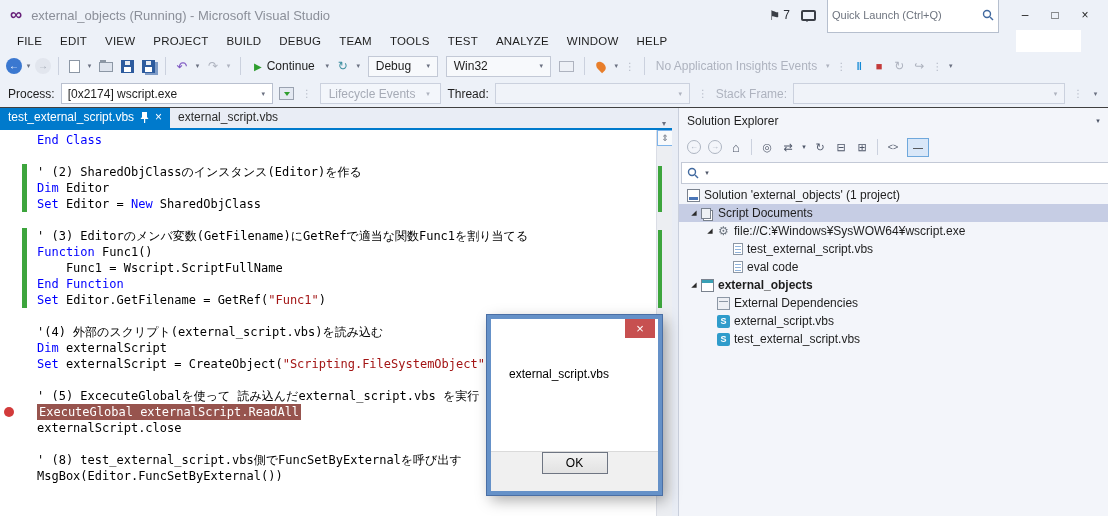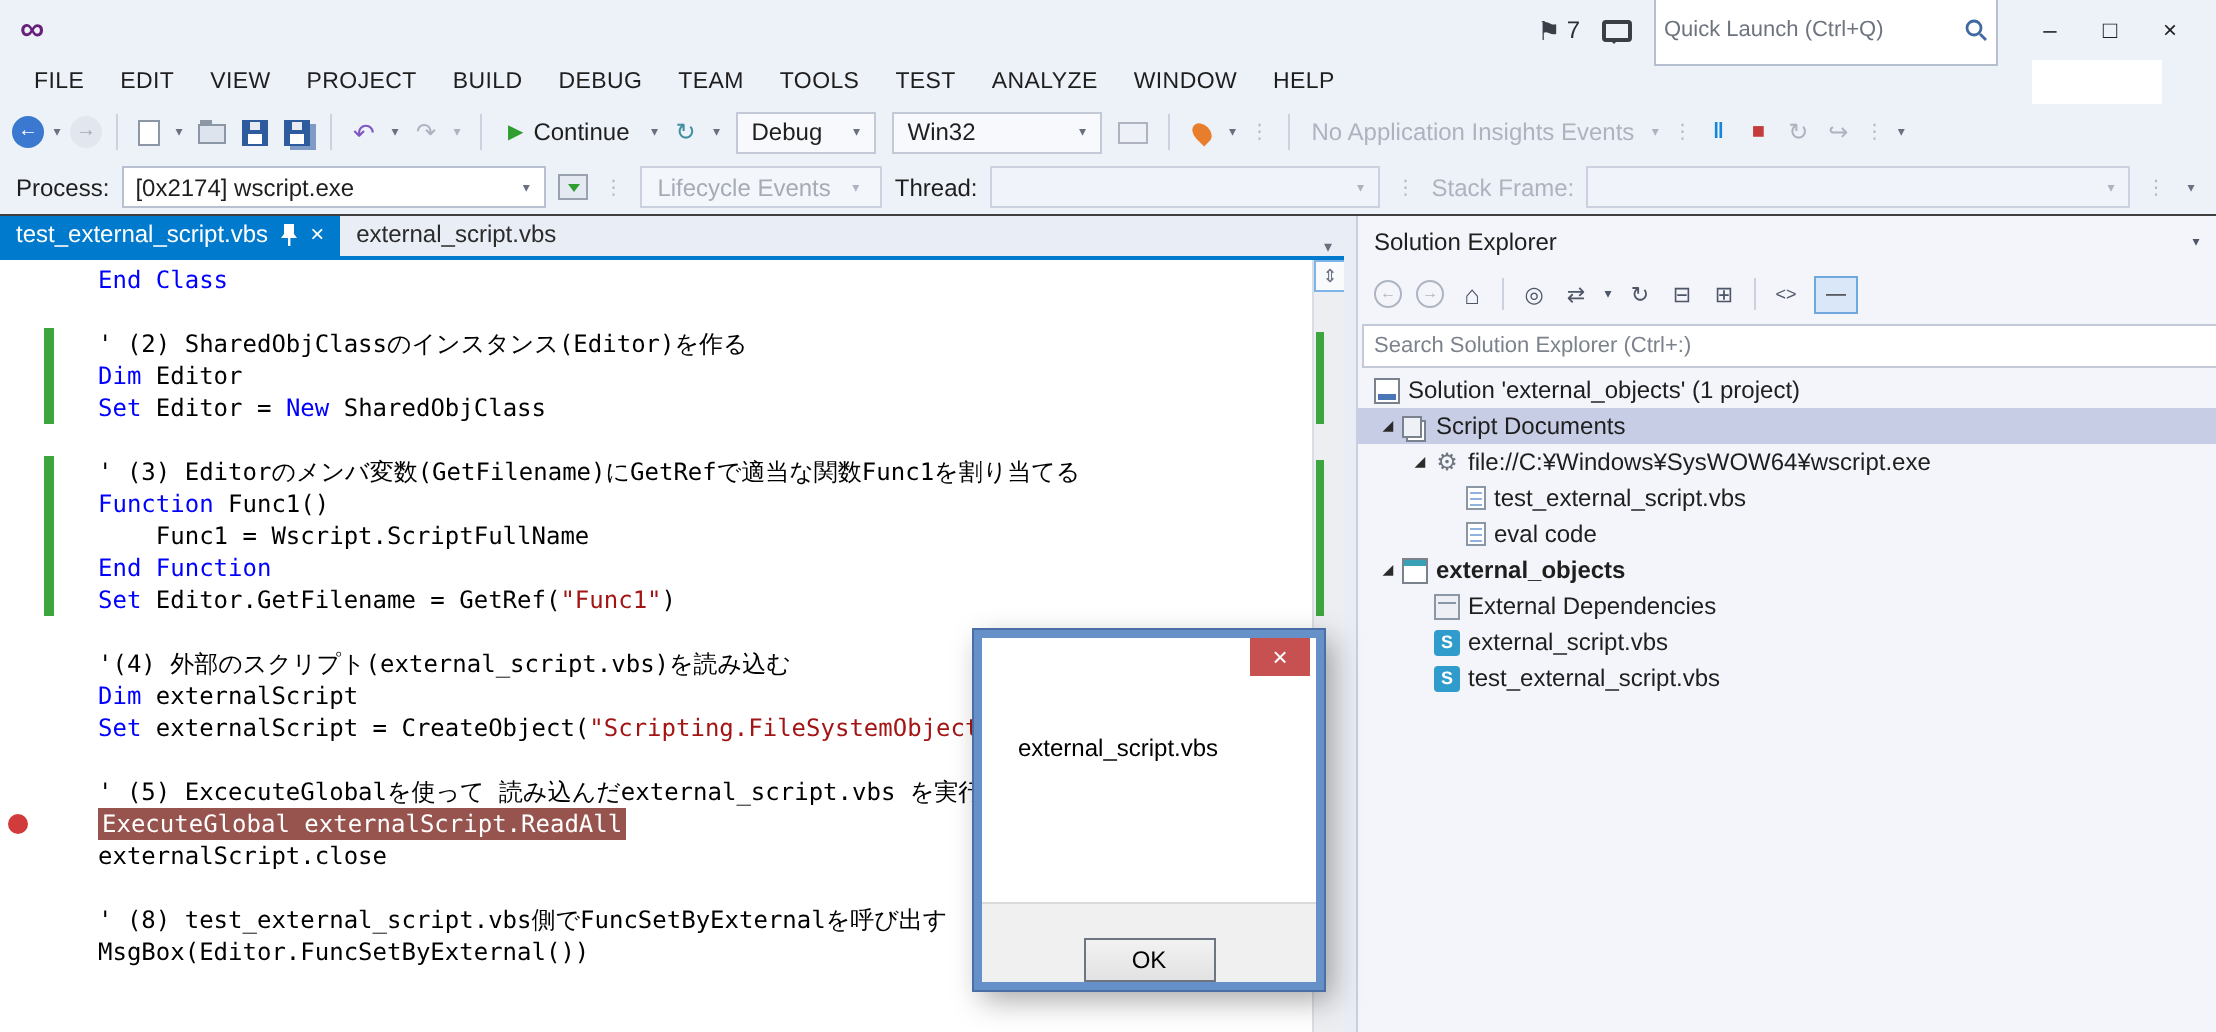--- a/index.html
+++ b/index.html
@@ -78,35 +78,35 @@
   .tab-overflow{margin-left:auto;font-size:8px;color:#6A7080;padding:0 6px}
 
   
   .editor-area{position:absolute;top:130px;left:0;width:672px;bottom:0;background:#fff;overflow:hidden;z-index:1}
   .code-area{position:absolute;inset:0;right:16px;padding-top:2px;overflow:hidden}
   .code-line{display:flex;align-items:center;height:16px}
   .bp-margin{width:22px;height:16px;flex:0 0 auto;position:relative}
   .bp-dot{position:absolute;left:4px;top:3px;width:10px;height:10px;border-radius:50%;background:#D23B3B}
   .change-bar{width:5px;height:16px;flex:0 0 auto}
   .change-bar.changed{background:#3DA53D}
-  .code-text{white-space:pre;font:12px/16px "DejaVu Sans Mono",monospace;margin-left:22px}
+  .code-text{white-space:pre;font:12px/16px "DejaVu Sans Mono",monospace;margin-left:10px}
   .tok-kw{color:#0000FF}.tok-id{color:#000}.tok-cm{color:#000000}.tok-str{color:#A31515}
   .hl-line{background:#97544E;padding:0 2px}
   .hl-line span{color:#fff !important}
   .v-scrollbar{position:absolute;top:0;right:0;bottom:0;width:16px;background:#ECEEF2;border-left:1px solid #DADDE5}
   .split-btn{width:16px;height:16px;background:#F8FAFC;border:1px solid #7EB4EA;color:#6B7280;font-size:9px;text-align:center;line-height:14px}
   .sb-tick{position:absolute;left:1px;width:4px;background:#3DA53D}
 
   
   .msgbox{position:absolute;left:487px;top:315px;width:175px;height:180px;background:#fff;border:4px solid #6591C8;box-shadow:0 0 0 1px #4A6FA5,4px 5px 14px rgba(0,0,0,.35);z-index:60;display:flex;flex-direction:column}
   .msgbox-titlebar{height:22px;position:relative;background:#fff;flex:0 0 auto}
   .msgbox-close{position:absolute;top:0;right:3px;width:30px;height:19px;background:#C75050;color:#fff;font-size:13px;line-height:19px;text-align:center}
   .msgbox-body{flex:1;position:relative}
   .msgbox-text{position:absolute;left:18px;top:26px;font-size:12px;color:#000}
-  .msgbox-footer{height:40px;background:#F0F0F0;border-top:1px solid #DADADA;display:flex;align-items:flex-end;justify-content:center;flex:0 0 auto}
+  .msgbox-footer{height:40px;background:#F0F0F0;border-top:1px solid #DADADA;display:flex;align-items:flex-start;justify-content:center;flex:0 0 auto}
   .msgbox-ok{width:66px;height:22px;background:linear-gradient(#F2F2F2,#E2E2E2);border:1px solid #6E7582;font:12px "Liberation Sans",sans-serif;color:#000}
 
   
   .solution-explorer{position:absolute;left:678px;top:108px;width:466px;bottom:0;background:#F3F5FA;border-left:1px solid #C9CFDC;z-index:2}
   .splitter{position:absolute;left:672px;top:108px;width:6px;bottom:0;background:#E9EDF5;z-index:2}
   .sx-header{position:absolute;top:0;left:0;width:100%;height:26px;display:flex;align-items:center;padding:0 8px;font-size:12px}
   .sx-header-icons{margin-left:auto;display:flex;align-items:center;gap:9px;color:#4E5668}
   .sx-toolbar{position:absolute;top:26px;left:0;width:100%;height:26px;display:flex;align-items:center;padding:0 6px;gap:3px}
   .sxi{width:18px;height:18px;display:flex;align-items:center;justify-content:center;font-size:11px;color:#4E5668;flex:0 0 auto}
   .sxi.small-caret{width:8px;font-size:7px}
@@ -135,20 +135,21 @@
   .ic-vbs-icon{background:#2F9CCB;border-radius:2px}
   .ic-vbs-icon::after{content:"S";position:absolute;inset:0;color:#fff;font:bold 9px/13px "Liberation Sans",sans-serif;text-align:center}
 </style>
 </head>
 <body>
 
 <div id="app">
 
   <div class="titlebar">
     <span class="vs-logo">∞</span>
+    <span class="title-text">external_objects (Running) - Microsoft Visual Studio</span>
     <div class="titlebar-right">
       <span class="flag-wrap">
         <span class="flag">⚑</span>
         <span class="flag-count">7</span>
       </span>
       <span class="bubble"></span>
       <span class="quick-launch">
         <input placeholder="Quick Launch (Ctrl+Q)" style="">
         <svg width="12" height="12">
             <circle cx="5" cy="5" r="3.5" fill="none" stroke="#41699F" stroke-width="1.4"></circle>
@@ -416,21 +417,20 @@
       <span class="sxi">⇄</span>
       <span class="sxi small-caret">▾</span>
       <span class="sxi">↻</span>
       <span class="sxi">⊟</span>
       <span class="sxi">⊞</span>
       <span class="sx-sep"></span>
       <span class="sxi" style="font-size:9px">&lt;&gt;</span>
       <span class="sx-toggle">—</span>
     </div>
     <div class="sx-search">
-      <input placeholder="Search Solution Explorer (Ctrl+:)" style="">
       <svg width="12" height="12">
           <circle cx="5" cy="5" r="3.5" fill="none" stroke="#41699F" stroke-width="1.4"></circle>
           <line x1="8" y1="8" x2="11" y2="11" stroke="#41699F" stroke-width="1.4"></line>
         </svg>
       <span class="sxi small-caret">▾</span>
     </div>
     <div class="sx-tree">
         <div class="tree-row" style="padding-left: 8px;">
           <span class="ticon ic-solution-icon"></span>
           <span class="tree-label">Solution 'external_objects' (1 project)</span>

